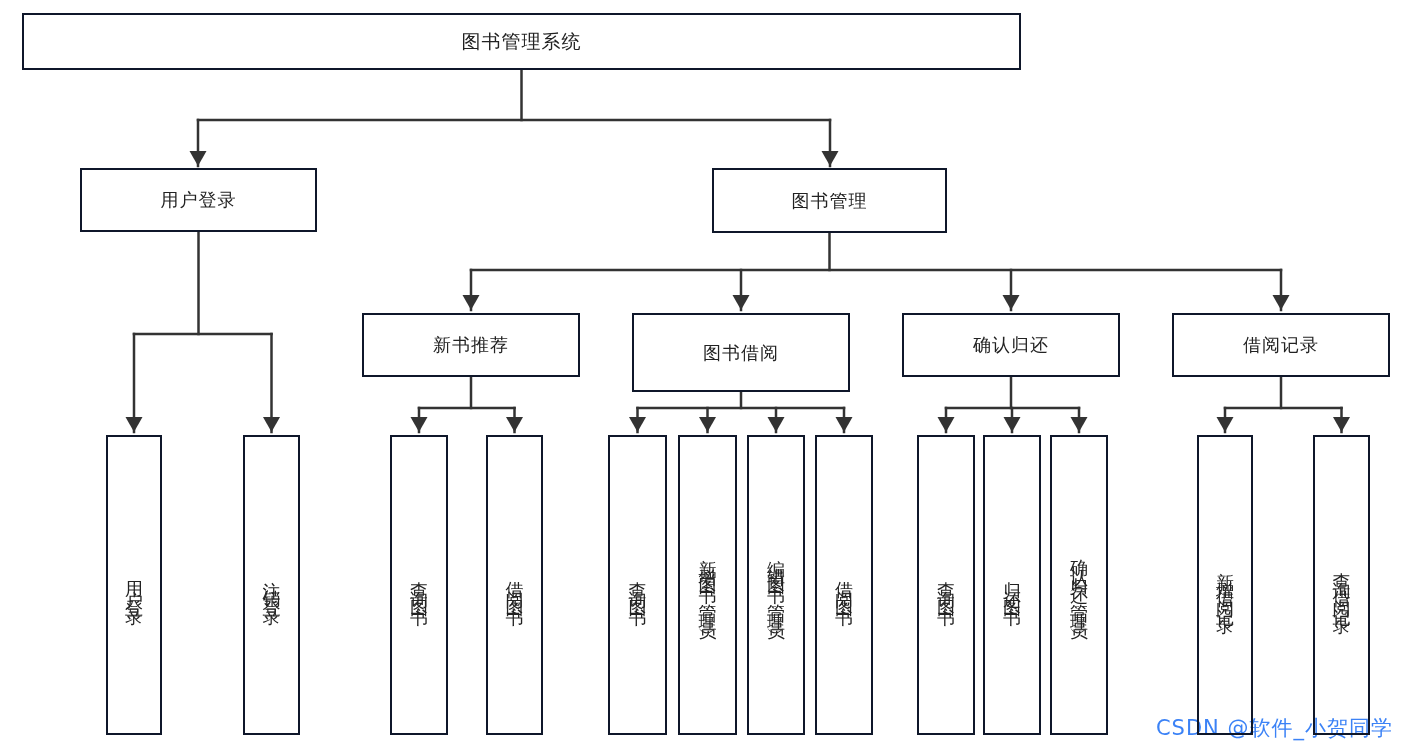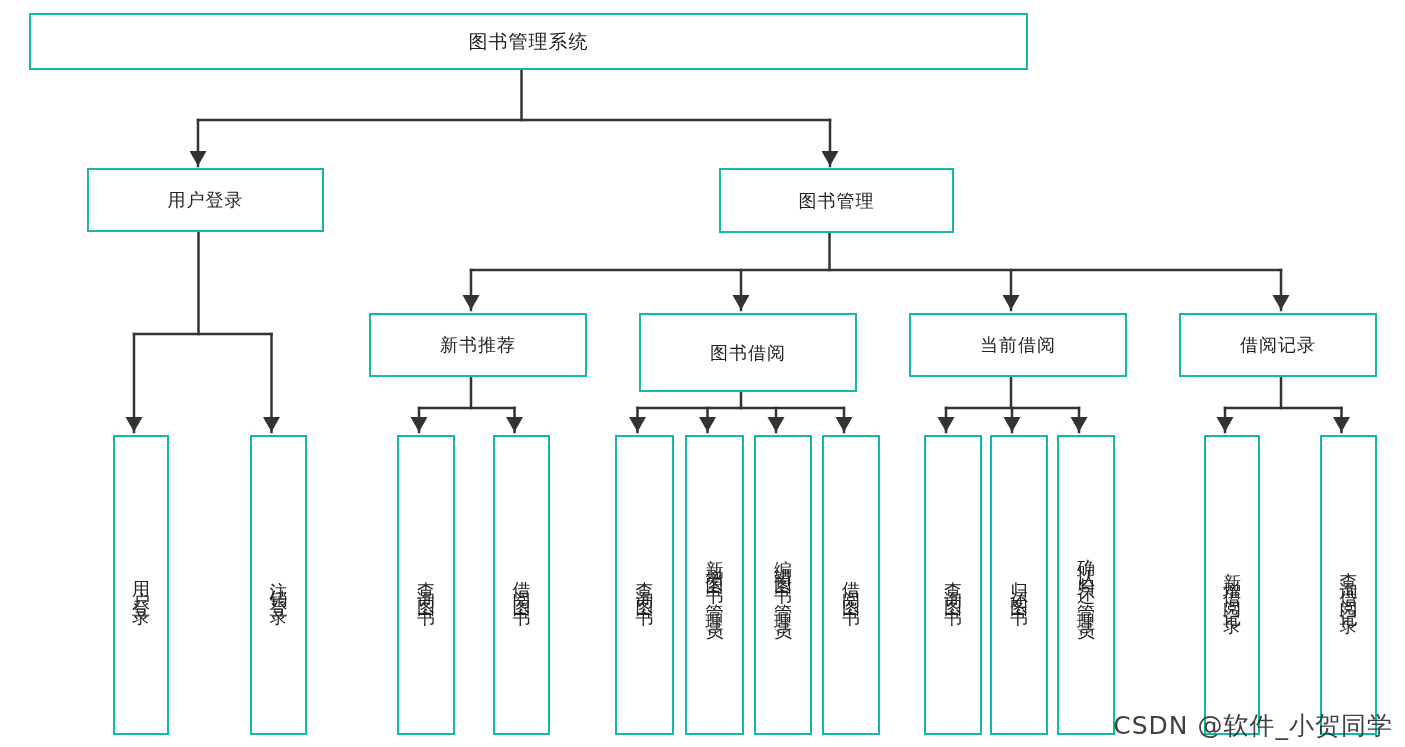--- a/index.html
+++ b/index.html
@@ -20,49 +20,48 @@
     position: absolute;
     left: 0; top: 0;
     width: 1405px;
     height: 747px;
     z-index: 1;
   }
   .box {
     position: absolute;
     box-sizing: border-box;
     background: #ffffff;
-    border: 2px solid #14b8a6;
+    border: 2px solid #0f172a;
     display: flex;
     align-items: center;
     justify-content: center;
     z-index: 2;
     text-align: center;
-    margin-left: 7px;
   }
   .hlabel {
     font-size: 18px;
     letter-spacing: 1px;
     white-space: nowrap;
     color: #222222;
   }
   .root .hlabel { font-size: 19px; }
   .vlabel {
     writing-mode: vertical-lr;
     text-orientation: mixed;
     font-size: 18px;
     line-height: 1;
     letter-spacing: 9px;
     color: #222222;
   }
   .watermark {
     position: absolute;
     right: 12px;
     bottom: 5px;
-    font-size: 25px;
-    color: #404040;
+    font-size: 21px;
+    color: #3b82f6;
     letter-spacing: 1px;
     z-index: 5;
     mix-blend-mode: darken;
     white-space: nowrap;
   }
 </style>
 </head>
 <body>
 
 <div id="canvas">
@@ -128,23 +127,23 @@
     <span class="hlabel">新书推荐</span>
   </div>
 
   <div class="box" style="left:712px; top:168px; width:235px; height:65px;">
     <span class="hlabel">图书管理</span>
   </div>
   <div class="box" style="left:632px; top:313px; width:218px; height:79px;">
     <span class="hlabel">图书借阅</span>
   </div>
   <div class="box" style="left:902px; top:313px; width:218px; height:64px;">
-    <span class="hlabel">当前借阅</span>
+    <span class="hlabel">确认归还</span>
   </div>
-  <div class="box" style="left:1172px; top:313px; width:198px; height:64px;">
+  <div class="box" style="left:1172px; top:313px; width:218px; height:64px;">
     <span class="hlabel">借阅记录</span>
   </div>
 
   <div class="box" style="left:106px; top:435px; width:56px; height:300px;">
     <span class="vlabel">用户登录</span>
   </div>
   <div class="box" style="left:243px; top:435px; width:57px; height:300px;">
     <span class="vlabel">注销登录</span>
   </div>
 

